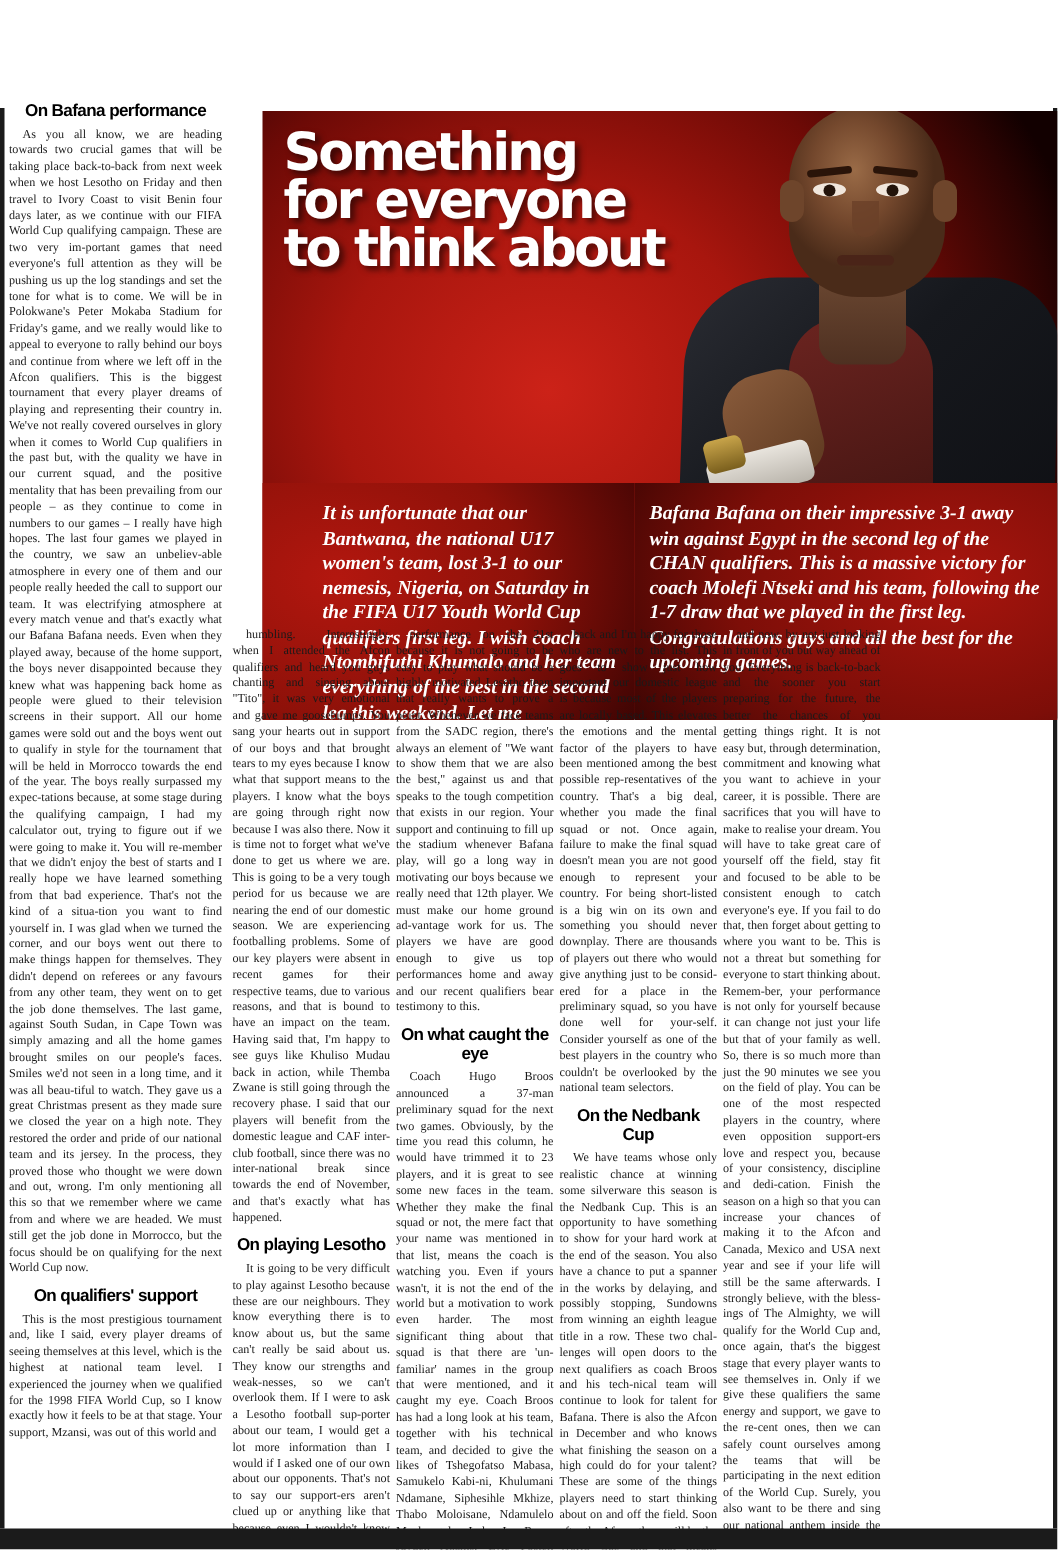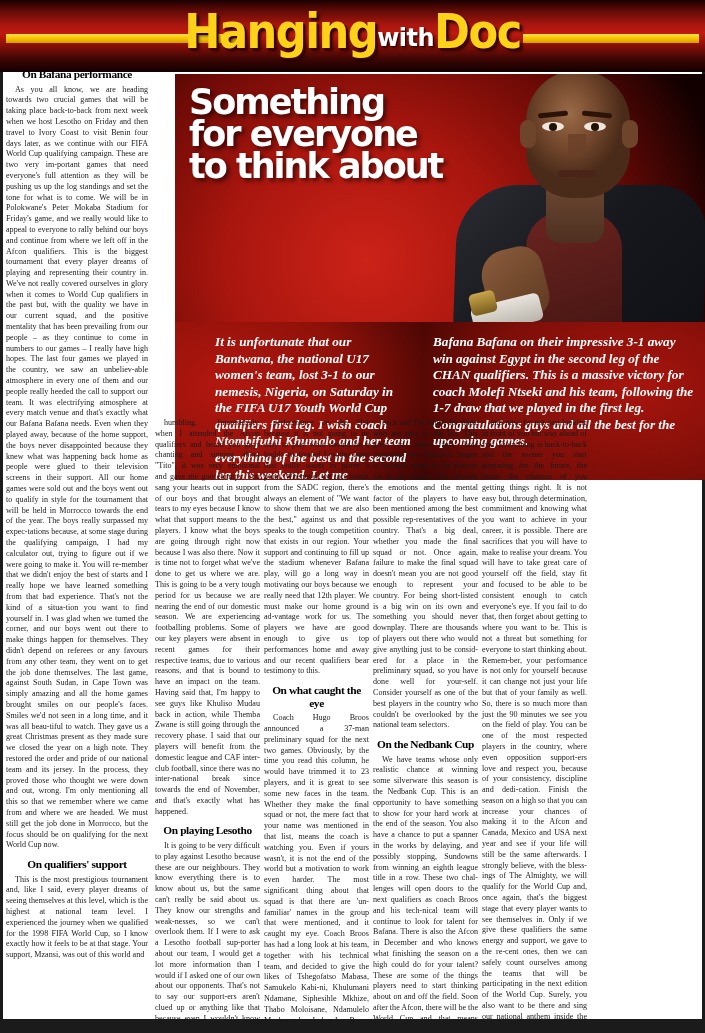--- a/index.html
+++ b/index.html
@@ -136,21 +136,21 @@
     font-family:"Liberation Serif", serif;
     font-size:8.1px;line-height:1.335;
     color:#1a1a1a;
     text-align:justify;
     -webkit-hyphens:auto;hyphens:auto;
   }
   .col p{margin:0 0 0 0;text-indent:9px;}
   .col p.first{text-indent:9px;}
   .sechead{
     display:block;text-align:center;
-    font-family:Liberation Serif, serif;
+    font-family:Liberation Sans, sans-serif;
     font-weight:bold;font-size:11.4px;line-height:1.1;
     color:#000;letter-spacing:-.4px;
     margin:7px 0 4px 0;
   }
   .sechead.tight{margin-top:0;}
 
   
   #col1{left:6px;  top:68px;  width:142px;}
   #col2{left:155px;top:418px; width:105px;}
   #col3{left:264px;top:418px; width:105px;}
@@ -160,27 +160,20 @@
   
   .footer-bar{position:absolute;left:0;bottom:0;width:705px;height:14px;background:#1b1b1b;}
   .edge-l{position:absolute;left:0;top:72px;width:3px;height:947px;background:#1b1b1b;}
   .edge-r{position:absolute;right:0;top:72px;width:3px;height:947px;background:#1b1b1b;}
 </style>
 </head>
 <body>
 
 <div class="page">
 
-  <div class="masthead">
-    <div class="mast-bar left"></div>
-    <div class="mast-bar right"></div>
-    <div class="mast-title">
-      <span class="m1">Hanging</span><span class="m2">with</span><span class="m1 m3">Doc</span>
-    </div>
-  </div>
 
   <div class="edge-l"></div>
   <div class="edge-r"></div>
 
   <div class="hero">
     <div class="hero-head">
       <span>Something</span>
       <span>for everyone</span>
       <span>to think about</span>
     </div>

